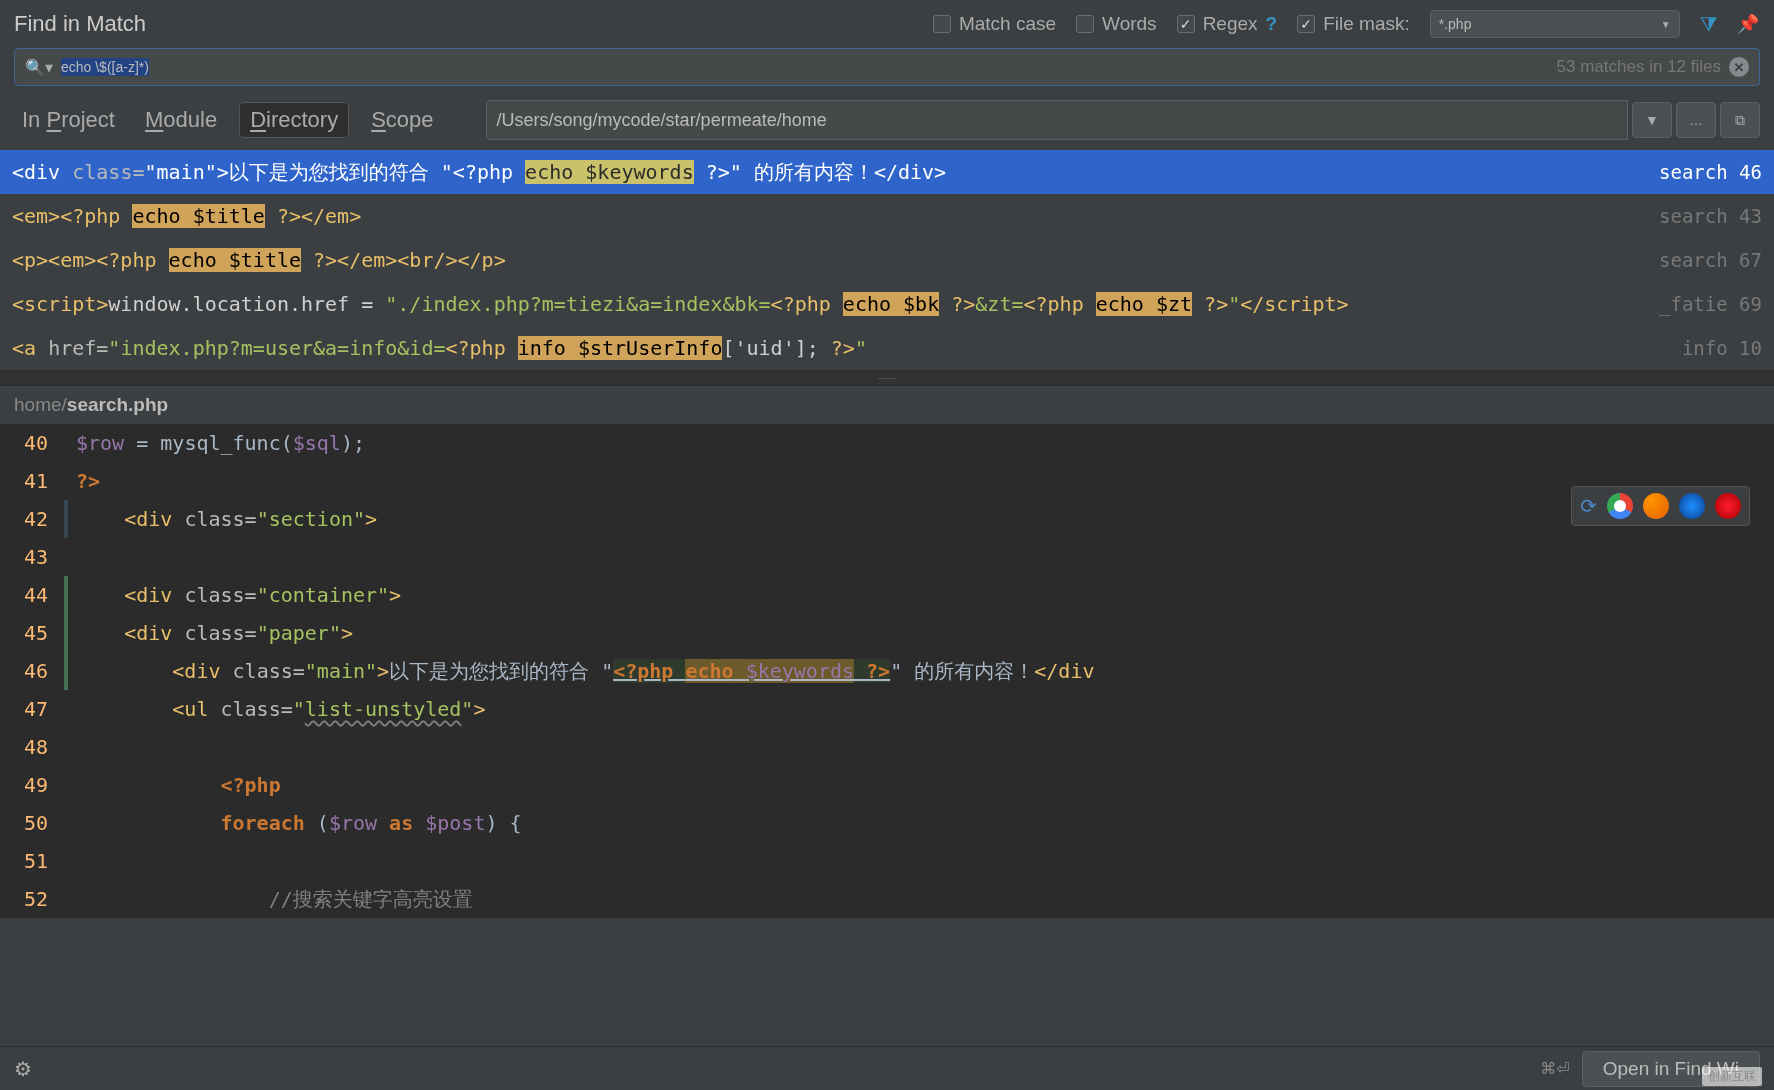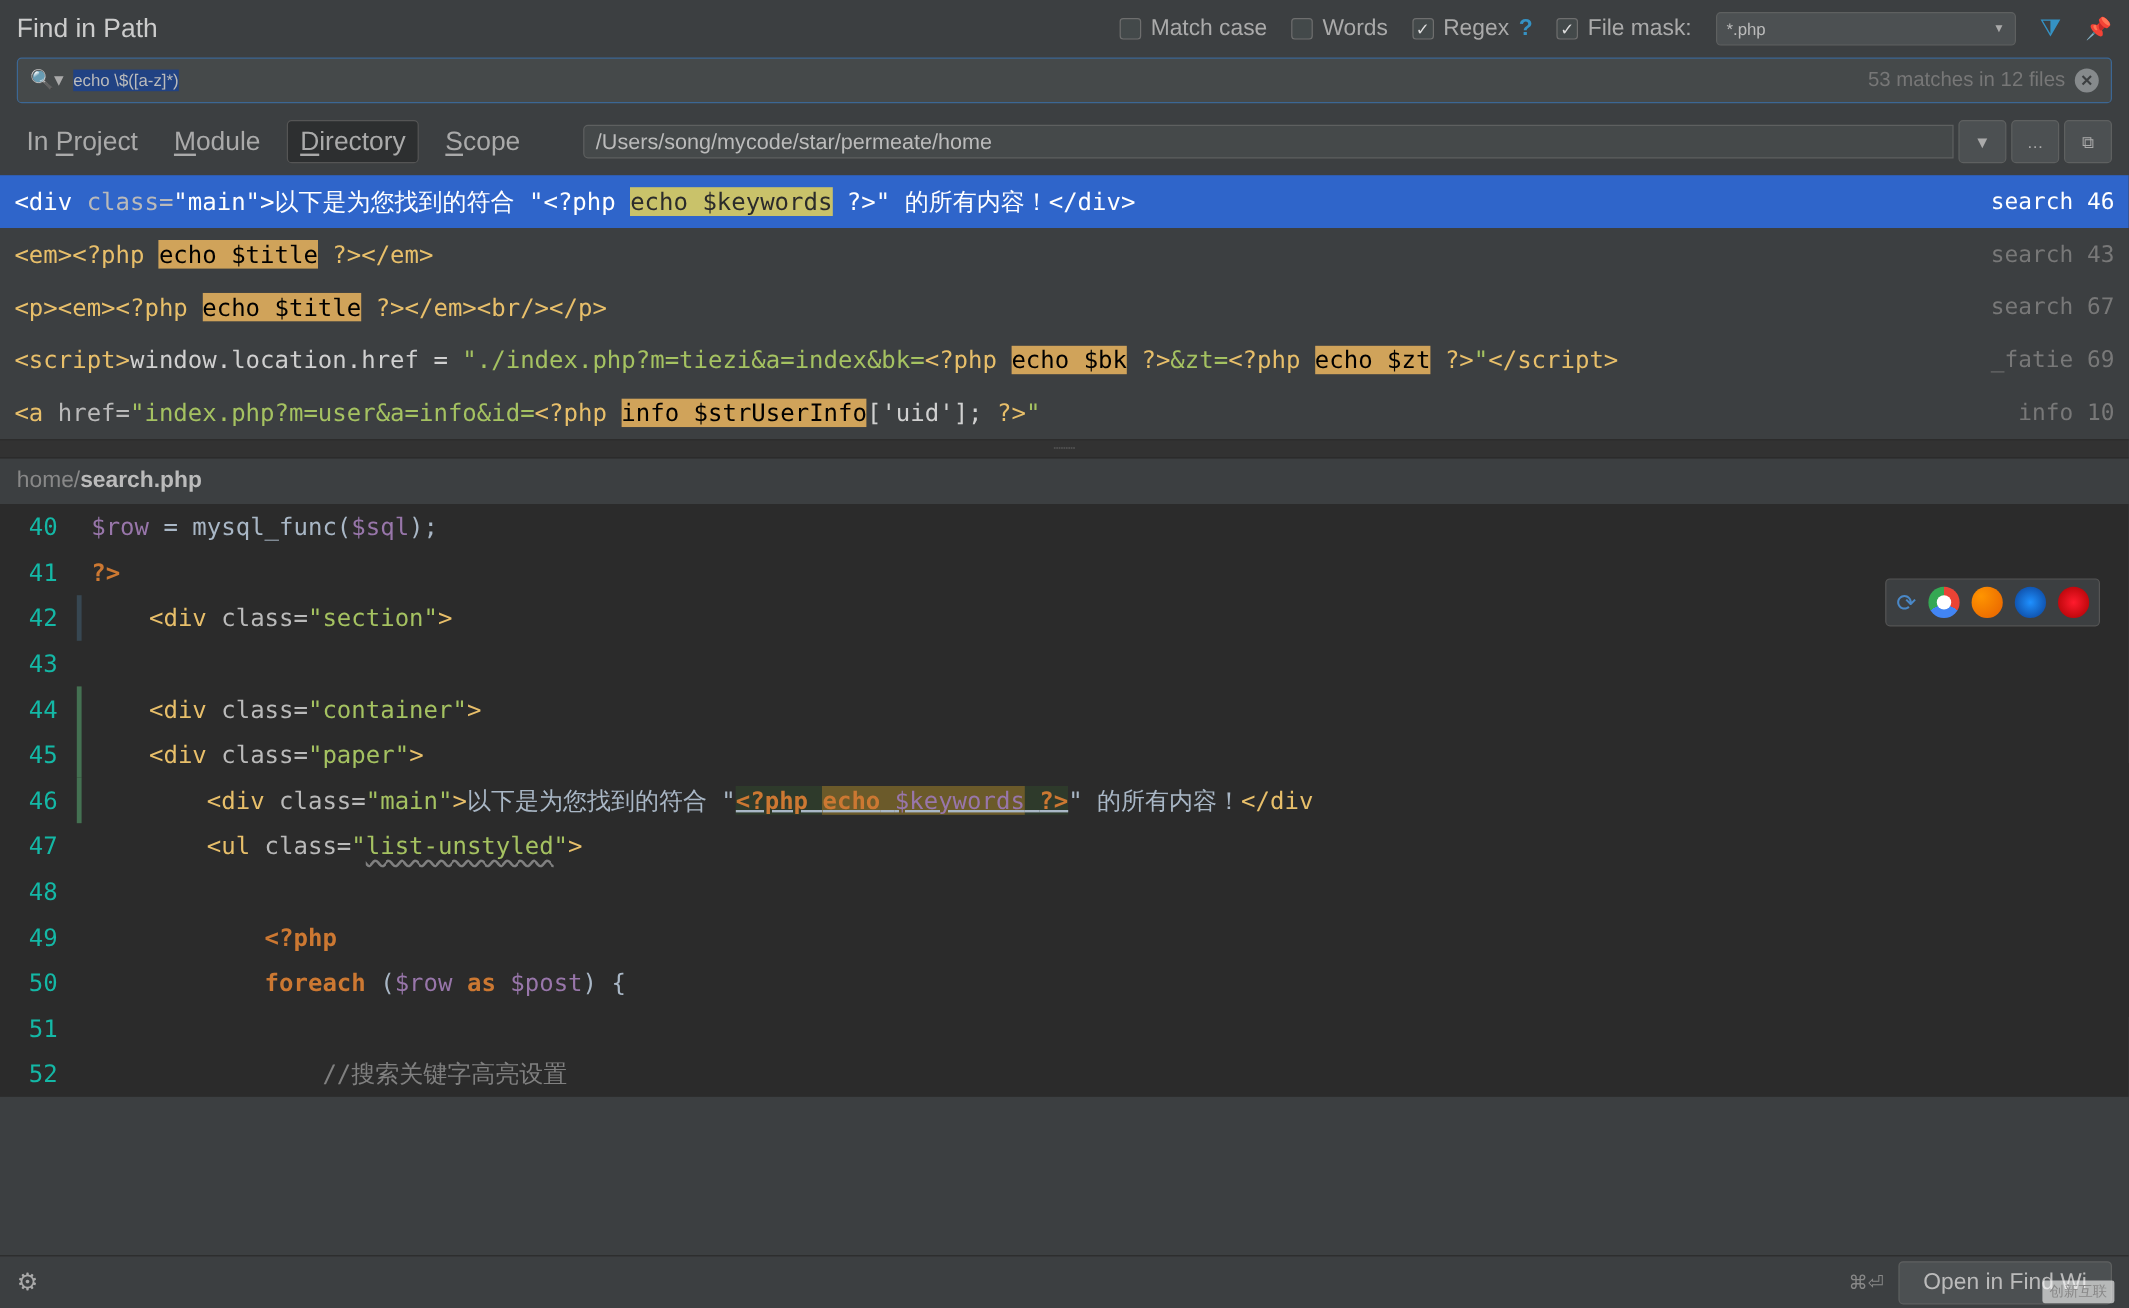--- a/index.html
+++ b/index.html
@@ -18,42 +18,42 @@
 .searchrow { display:flex; align-items:center; background:#45494a; border:1px solid #3c6794; border-radius:4px; margin:0 14px; height:38px; padding:0 10px; gap:8px; }
 .mag { color:#aaa; font-size:16px; }
 .hl-sel { background:#214283; color:#bbb; padding:1px 0; }
 .matches { color:#777; font-size:17px; }
 .xbtn { width:20px; height:20px; border-radius:50%; background:#868a8c; color:#3c3f41; display:inline-flex; align-items:center; justify-content:center; font-size:13px; font-weight:bold; }
 .scopebar { display:flex; align-items:center; padding:14px 14px 10px; gap:14px; }
 .scopeitem { color:#aaa; font-size:22px; padding:4px 8px; }
 .scopeitem u { text-decoration:underline; text-underline-offset:3px; }
 .scopeitem.active { background:#2d2f30; border:1px solid #555; border-radius:4px; padding:4px 10px; }
 .pathbox { flex:1; display:flex; align-items:center; margin-left:30px; gap:4px; }
-.pathinput { flex:1; background:#45494a; border:1px solid #5e6060; border-radius:4px 0 0 4px; height:28px; padding:0 10px; color:#bbb; font-size:18px; display:flex; align-items:center; }
+.pathinput { flex:1; background:#45494a; border:1px solid #5e6060; border-radius:4px 0 0 4px; height:40px; padding:0 10px; color:#bbb; font-size:18px; display:flex; align-items:center; }
 .smallbtn { width:40px; height:36px; background:#4c5052; border:1px solid #5e6060; border-radius:4px; display:flex; align-items:center; justify-content:center; color:#aaa; font-size:14px; }
 .results { background:#3c3f41; }
 .row { display:flex; align-items:center; padding:6px 12px; font-family:Menlo,Consolas,monospace; font-size:20px; min-height:44px; }
 .row.sel { background:#2f65ca; color:#fff; }
 .row.sel .rfile{ color:#fff; }
 .rcode { flex:1; white-space:nowrap; overflow:hidden; }
 .rfile { color:#787878; font-size:19px; padding-left:20px; }
 .hl { background:#d0a35a; color:#000000; }
 .row.sel .hl { background:#c9c26a; color:#2b2b2b; }
 .tag { color:#e8bf6a; }
 .row.sel .tag{ color:#fff; }
 .attr { color:#bababa; }
 .str { color:#a5c261; }
 .row.sel .str{ color:#fff; }
 .php { color:#d0d0d0; }
 .cutrow { height:16px; border-top:1px solid #2b2b2b; border-bottom:1px solid #2b2b2b; background:#323232; display:flex; justify-content:center; color:#666; font-size:10px; align-items:center;}
 .filelabel { padding:8px 14px; color:#bbb; font-size:19px; }
 .filelabel .fpath { color:#888; }
 .editor { background:#2b2b2b; font-family:Menlo,Consolas,monospace; font-size:20px; position:relative; }
 .eline { display:flex; align-items:flex-start; }
-.lineno { width:64px; text-align:right; color:#14b8a6; padding-right:16px; line-height:38px; user-select:none; }
+.lineno { width:64px; text-align:right; color:#fdba74; padding-right:16px; line-height:38px; user-select:none; }
 .gutter { width:12px; height:38px; }
 .g-green { background:#447152; width:4px; margin-right:8px; }
 .g-blue { background:#374752; width:4px; margin-right:8px; }
 .code { flex:1; line-height:38px; white-space:pre; color:#a9b7c6; }
 .e-tag { color:#e8bf6a; }
 .e-attr { color:#bababa; }
 .e-str { color:#a5c261; }
 .e-phpbg { background:#2e3a2b;text-decoration:underline; }
 .e-kw { color:#cc7832; font-weight:bold; }
 .e-var { color:#9876aa; }
@@ -67,21 +67,21 @@
 .statusbar .spacer { flex:1; }
 .cmdkey { color:#888; font-size:16px; }
 .openbtn { background:#4c5052; border:1px solid #5e6060; border-radius:4px; padding:6px 20px; color:#bbb; font-size:19px; }
 .gear { color:#aaa; font-size:20px; }
 .watermark { position:absolute; right:12px; bottom:4px; font-size:12px; color:#888; background:rgba(255,255,255,0.6); padding:1px 6px; border-radius:2px; }
 </style>
 </head>
 <body>
 
 <div class="topbar">
-  <div class="title">Find in Path</div>
+  <div class="title">Find in Match</div>
   <label class="chk">
       <span class="box"></span>
       <span>Match case</span>
     </label>
   <label class="chk">
       <span class="box"></span>
       <span>Words</span>
     </label>
   <label class="chk">
       <span class="box on"></span>

